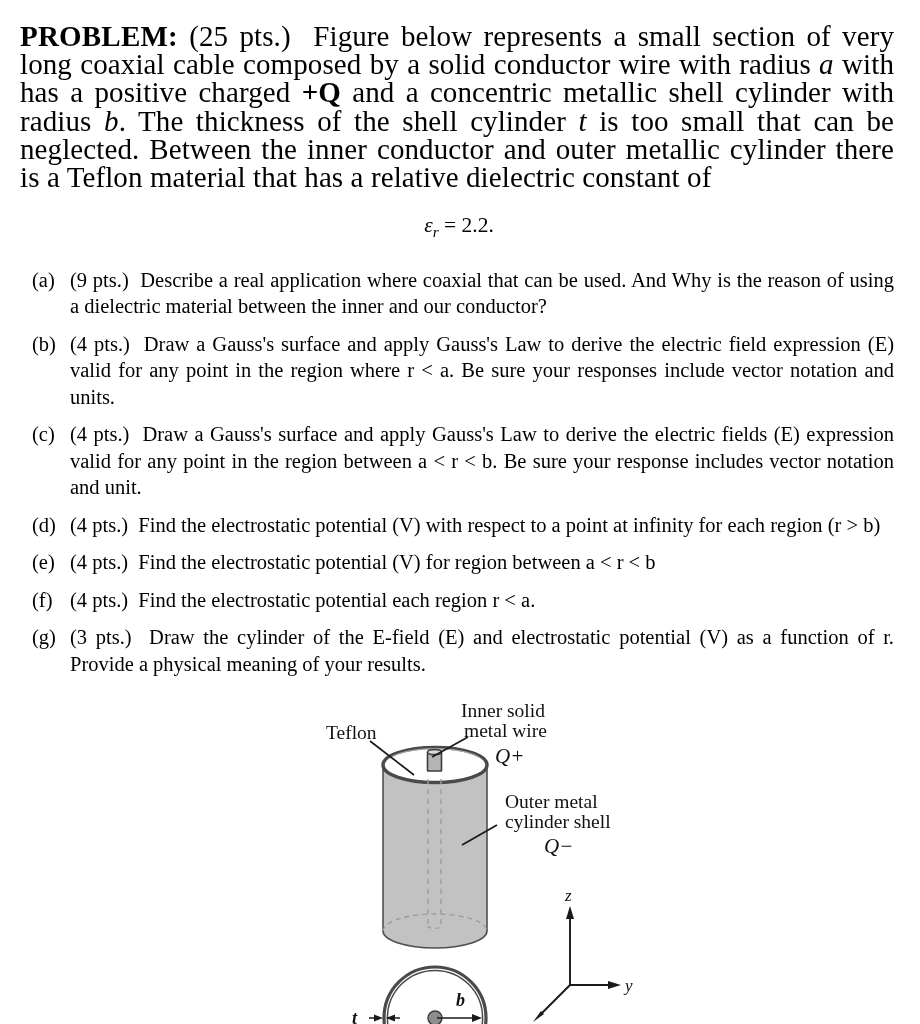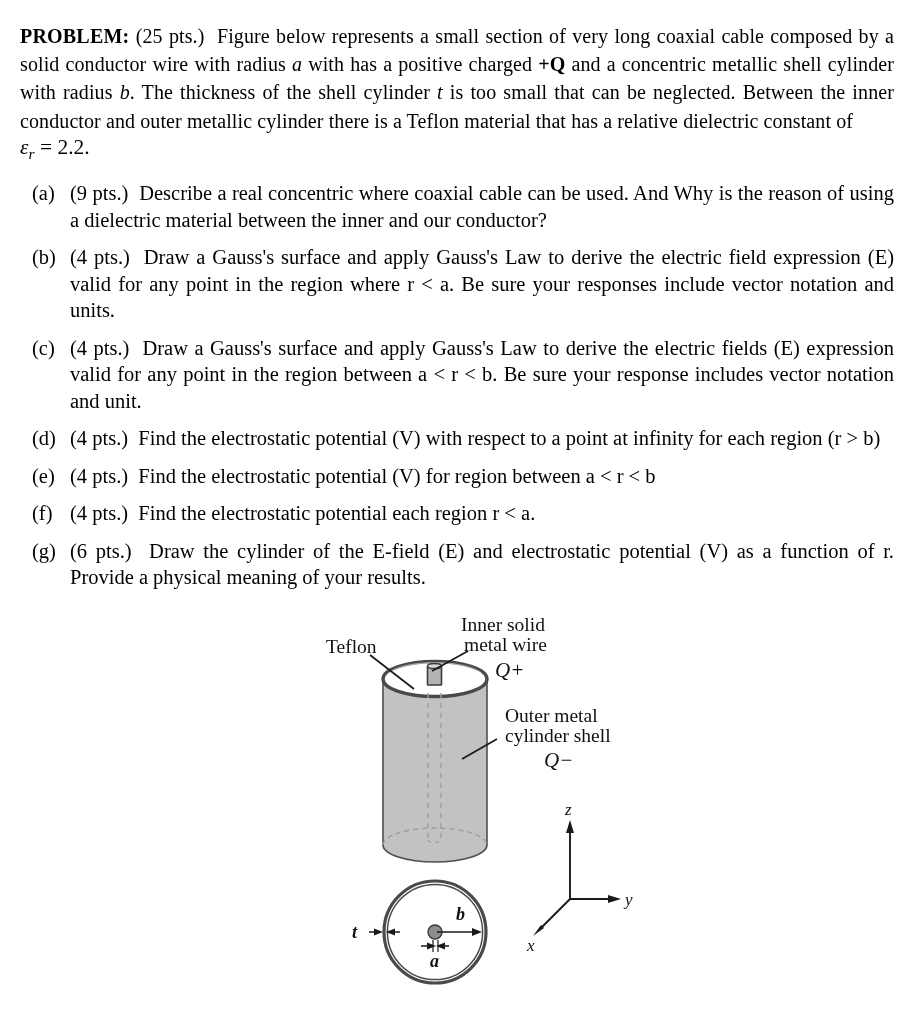--- a/index.html
+++ b/index.html
@@ -18,40 +18,41 @@
   .page {
     position: relative;
     width: 920px;
     height: 1024px;
     box-sizing: border-box;
     padding: 22px 22px 0 18px;
   }
 
   
   .intro {
-    font-size: 20px;
+    font-size: 29px;
     line-height: 28.2px;
     text-align: justify;
     text-justify: inter-word;
     letter-spacing: 0.1px;
     margin: 0;
     padding: 0 4px 0 2px;
   }
   .intro b.problem {
     font-weight: bold;
     letter-spacing: 0.2px;
   }
   .mi { font-style: italic; font-family: "Liberation Serif", serif; }
   .mb { font-weight: bold; font-style: normal; }
 
   .epsline {
     font-size: 21.5px;
-    line-height: 25px;
-    margin: 0;
+    line-height: 37px;
+    margin: 16px;
     padding-left: 2px;
+    text-align: center;
   }
 
   
   .qlist {
     margin: 14px 0 0 0;
     padding: 0;
     list-style: none;
   }
   .qitem {
     position: relative;
@@ -125,21 +126,21 @@
   </p>
   <p class="epsline">
     <span class="mi" style="font-style:italic;">ε<sub style="font-style:italic;font-size:0.72em;">r</sub></span>
     <span style="font-style:normal;"> = 2.2.</span>
   </p>
 
   <ul class="qlist">
 
     <li class="qitem">
       <span class="marker">(a)</span>
-      <span class="body"><span>(9 pts.)</span>&nbsp; <span>Describe a real concentric where coaxial cable can be used. And Why is the reason of using a dielectric material between the inner and our conductor?</span></span>
+      <span class="body"><span>(9 pts.)</span>&nbsp; <span>Describe a real application where coaxial that can be used. And Why is the reason of using a dielectric material between the inner and our conductor?</span></span>
     </li>
 
     <li class="qitem">
       <span class="marker">(b)</span>
       <span class="body"><span>(4 pts.)</span>&nbsp; <span>Draw a Gauss's surface and apply Gauss's Law to derive the electric field expression (E) valid for any point in the region where r &lt; a. Be sure your responses include vector notation and units.</span></span>
     </li>
 
     <li class="qitem">
       <span class="marker">(c)</span>
       <span class="body"><span>(4 pts.)</span>&nbsp; <span>Draw a Gauss's surface and apply Gauss's Law to derive the electric fields (E) expression valid for any point in the region between a &lt; r &lt; b. Be sure your response includes vector notation and unit.</span></span>
@@ -155,21 +156,21 @@
       <span class="body"><span>(4 pts.)</span>&nbsp; <span>Find the electrostatic potential (V) for region between a &lt; r &lt; b</span></span>
     </li>
 
     <li class="qitem">
       <span class="marker">(f)</span>
       <span class="body"><span>(4 pts.)</span>&nbsp; <span>Find the electrostatic potential each region r &lt; a.</span></span>
     </li>
 
     <li class="qitem">
       <span class="marker">(g)</span>
-      <span class="body"><span>(6 pts.)</span>&nbsp; <span>Draw the cylinder of the E-field (E) and electrostatic potential (V) as a function of r. Provide a physical meaning of your results.</span></span>
+      <span class="body"><span>(3 pts.)</span>&nbsp; <span>Draw the cylinder of the E-field (E) and electrostatic potential (V) as a function of r. Provide a physical meaning of your results.</span></span>
     </li>
 
   </ul>
 
   <div class="figure-wrap">
     <svg width="920" height="400" viewBox="0 0 920 400" xmlns="http://www.w3.org/2000/svg">
 
       <g>
 
         <path d="M 383,72 L 383,238 A 52,17 0 0 0 487,238 L 487,72 Z" fill="#c2c2c2" stroke="#4f4f4f" stroke-width="1.6"></path>

